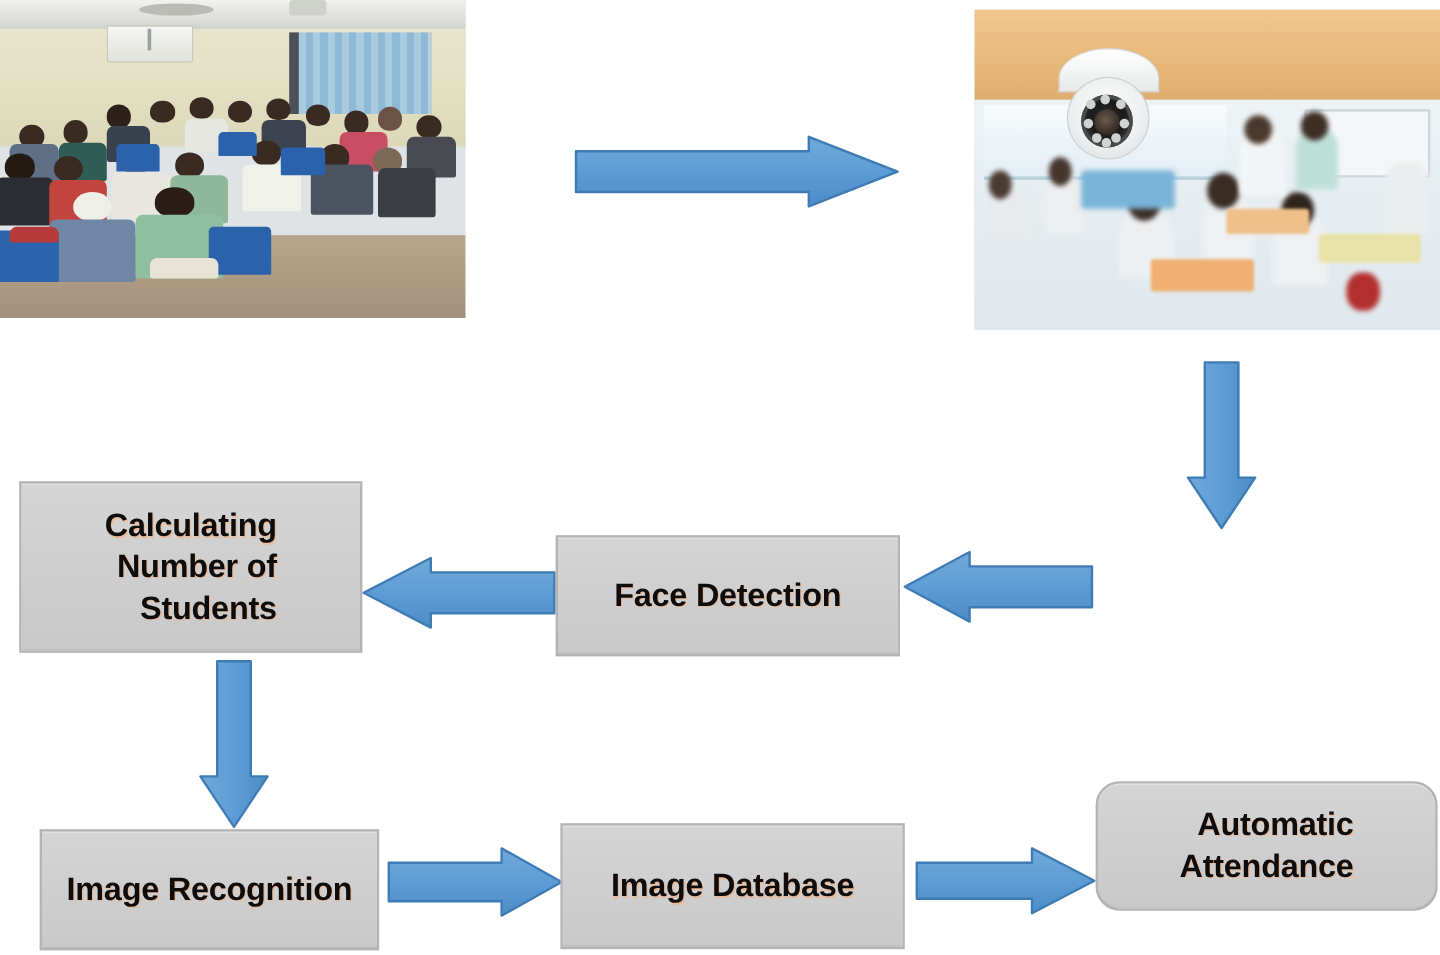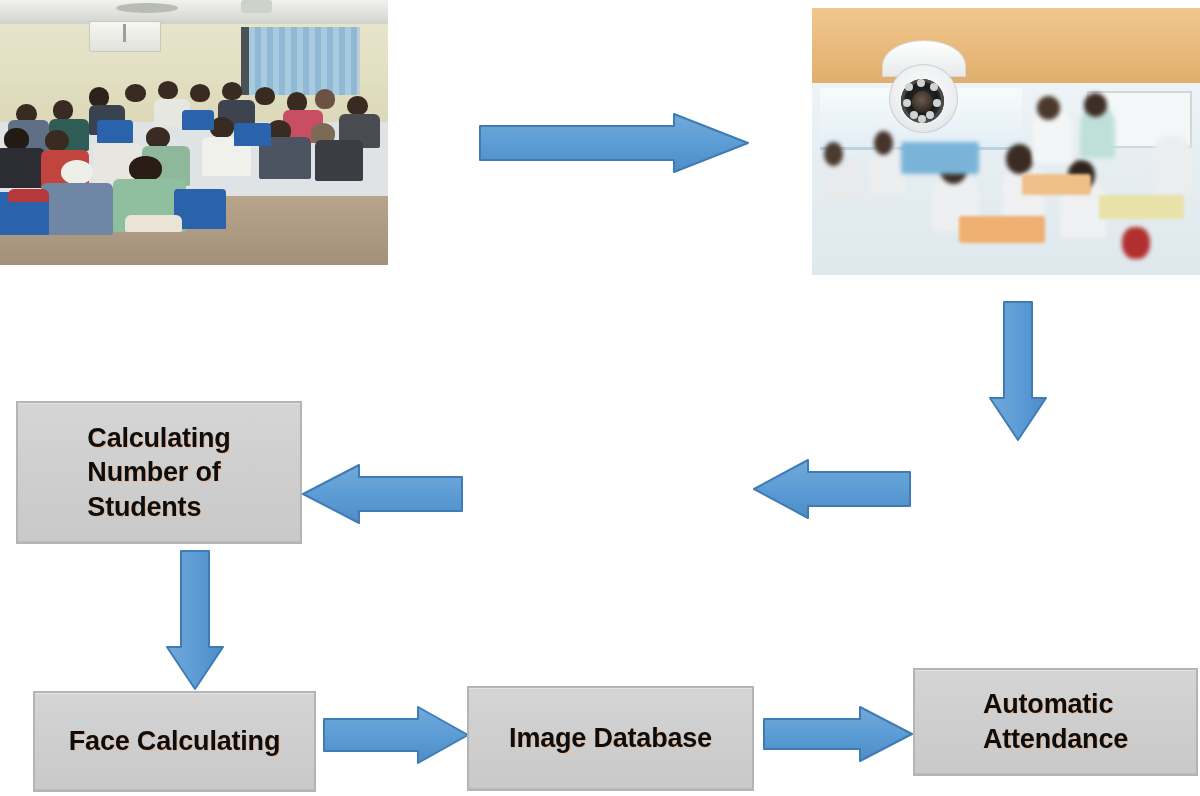--- a/index.html
+++ b/index.html
@@ -135,21 +135,21 @@
     border: 2px solid #b4b4b4;
     box-shadow: inset 0 1px 0 #e3e3e3, inset 0 -1px 0 #bdbdbd;
     display: flex;
     align-items: center;
     justify-content: center;
     box-sizing: border-box;
   }
   .pbox .ptext {
     color: #0d0d0d;
     font-weight: bold;
-    text-align: left;
+    text-align: right;
     line-height: 1.28;
     letter-spacing: -0.2px;
     text-shadow: 1px 1px 0 rgba(255,170,110,0.55);
     font-family: "Liberation Sans", sans-serif;
   }
 
   #box-calculating { left:16px;  top:401px; width:286px; height:143px; }
   #box-calculating .ptext { font-size: 27px; }
 
   #box-face-detection { left:463px; top:446px; width:287px; height:101px; }
@@ -157,21 +157,21 @@
 
   #box-capture-image { left:911px; top:441px; width:288px; height:104px; }
   #box-capture-image .ptext { font-size: 27px; }
 
   #box-face-recognition { left:33px;  top:691px; width:283px; height:101px; }
   #box-face-recognition .ptext { font-size: 27px; }
 
   #box-face-database { left:467px; top:686px; width:287px; height:105px; }
   #box-face-database .ptext { font-size: 27px; }
 
-  #box-automatic-attendance { left:913px; top:668px; width:285px; height:108px; }
+  #box-automatic-attendance { left:913px; top:651px; width:285px; height:108px;border-radius:20px; }
   #box-automatic-attendance .ptext { font-size: 27px; }
 
   
   .arrow { position: absolute; }
   .arrow svg { display:block; width:100%; height:100%; overflow:visible; }
 
   #arrow-lecture-to-cctv  { left:478px; top:112px; width:272px; height:62px; }
   #arrow-cctv-to-capture  { left:988px; top:300px; width:60px;  height:142px; }
   #arrow-detection-to-calc{ left:301px; top:463px; width:163px; height:62px; }
   #arrow-capture-to-detection{ left:752px; top:458px; width:160px; height:62px; }
@@ -376,24 +376,27 @@
       <polygon points="2,14 98,14 98,2 150,29 98,56 98,44 2,44" fill="url(#ga7)" stroke="#3f7cb6" stroke-width="2" stroke-linejoin="round"></polygon>
     </svg>
   </div>
 
   <div class="pbox" id="box-calculating">
     <div class="ptext" style="white-space:pre-line;">Calculating
 Number of
 Students</div>
   </div>
 
+  <div class="pbox" id="box-face-detection">
+    <div class="ptext" style="white-space:pre-line;">Face Detection</div>
+  </div>
 
 
   <div class="pbox" id="box-face-recognition">
-    <div class="ptext" style="white-space:pre-line;">Face Calculating</div>
+    <div class="ptext" style="white-space:pre-line;">Image Recognition</div>
   </div>
 
   <div class="pbox" id="box-face-database">
     <div class="ptext" style="white-space:pre-line;">Image Database</div>
   </div>
 
   <div class="pbox" id="box-automatic-attendance">
     <div class="ptext" style="white-space:pre-line;">Automatic
 Attendance</div>
   </div>

